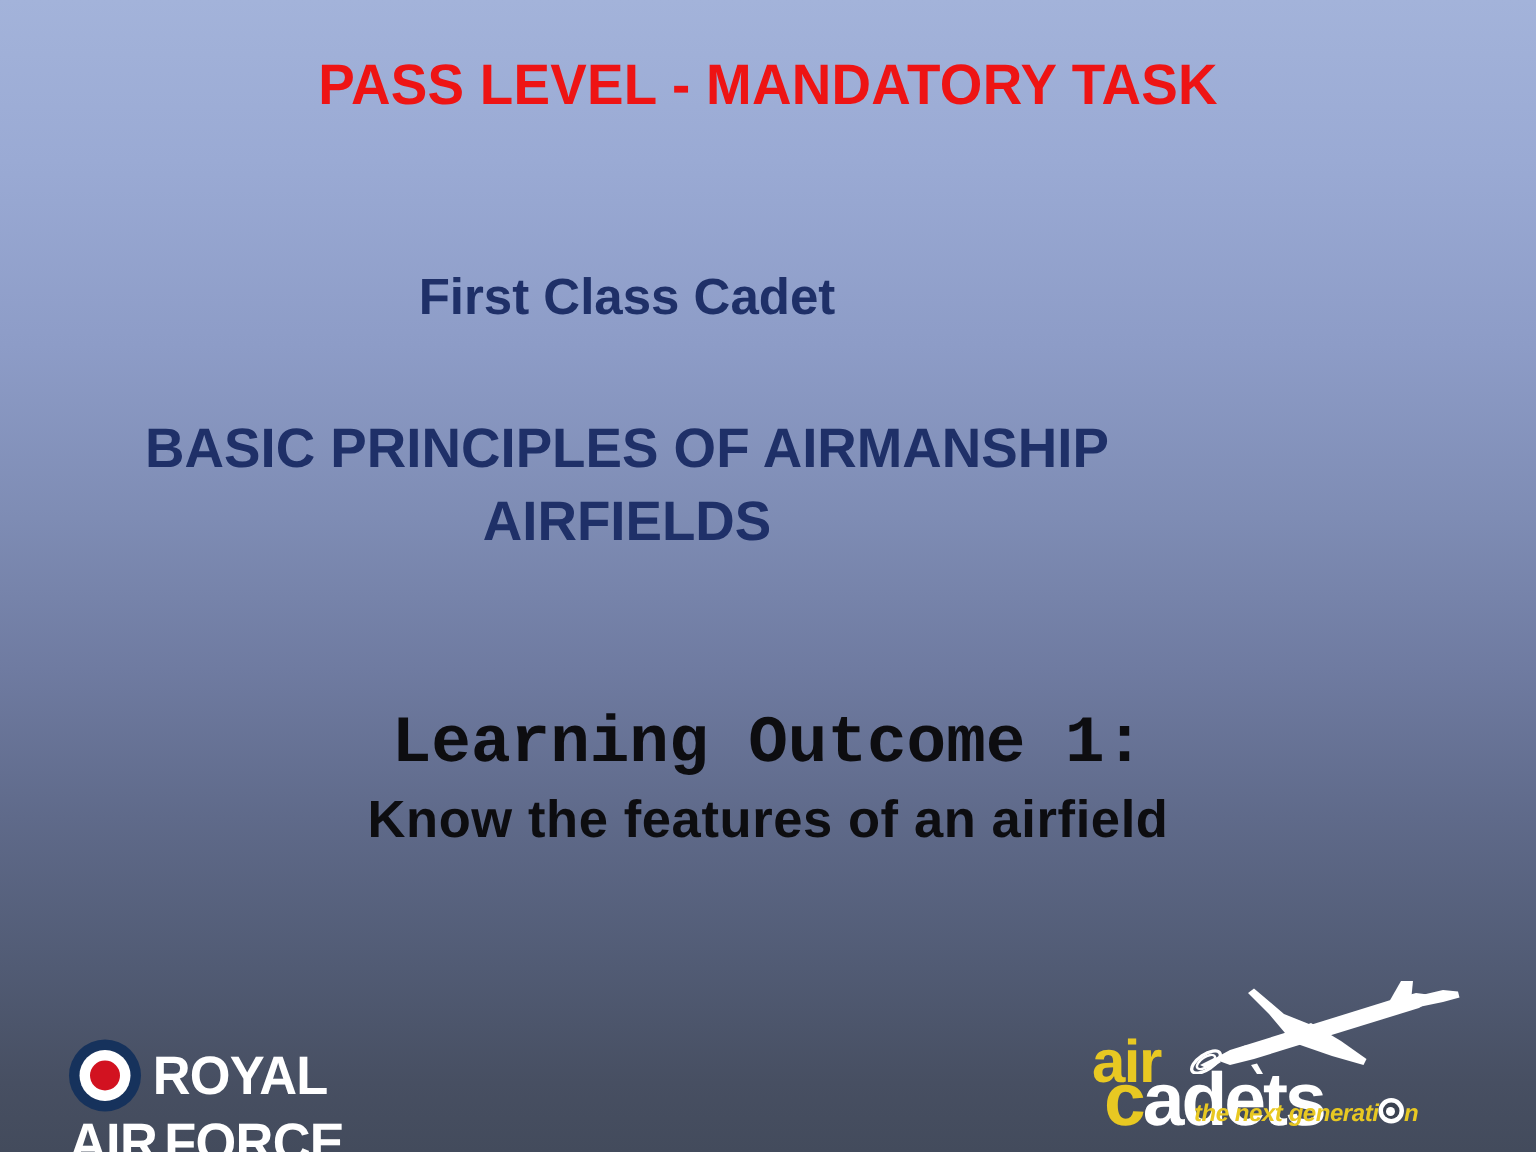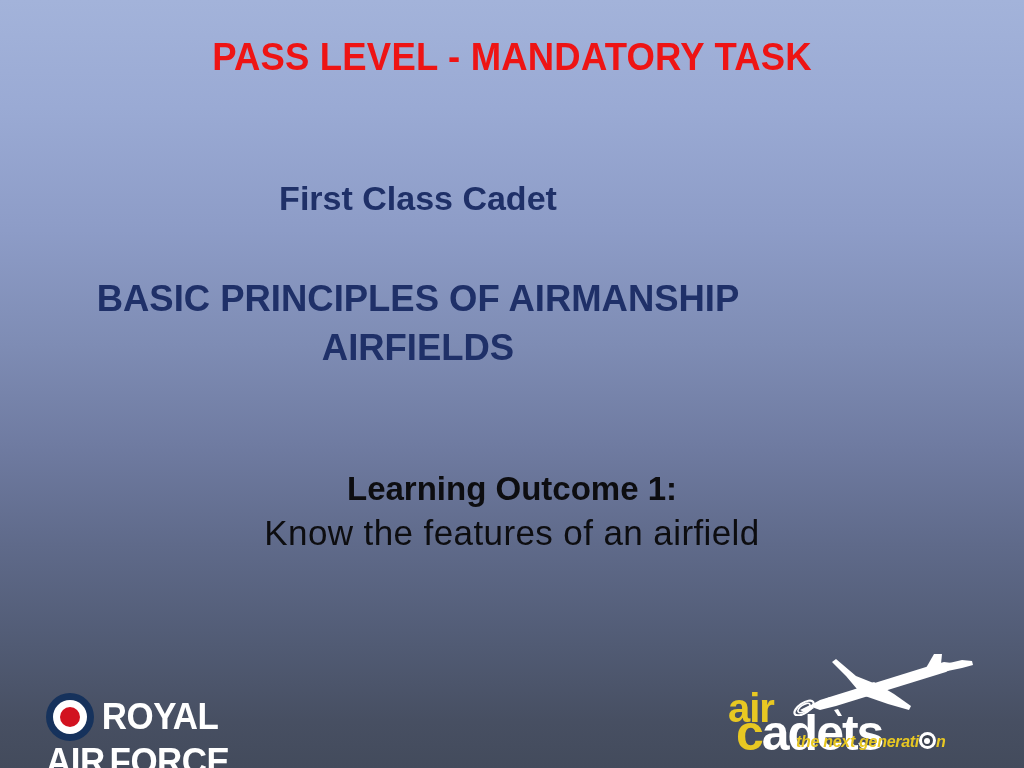--- a/index.html
+++ b/index.html
@@ -63,28 +63,29 @@
 
   
   .outcome-block {
     position:absolute;
     left:0; top:468px;
     width:1024px;
     text-align:center;
     color:#0d0d10;
   }
   .outcome-label {
-    font-size:33px;
+    font-size:44px;
     font-weight:bold;
     line-height:1.28;
     white-space:nowrap;
+    font-family:Liberation Mono, monospace;
   }
   .outcome-text {
     font-size:35px;
-    font-weight:normal;
+    font-weight:bold;
     line-height:1.3;
     letter-spacing:0.4px;
     white-space:nowrap;
   }
 
   
   #raf-logo {
     position:absolute;
     left:46px; top:668px;
     width:200px; height:86px;

